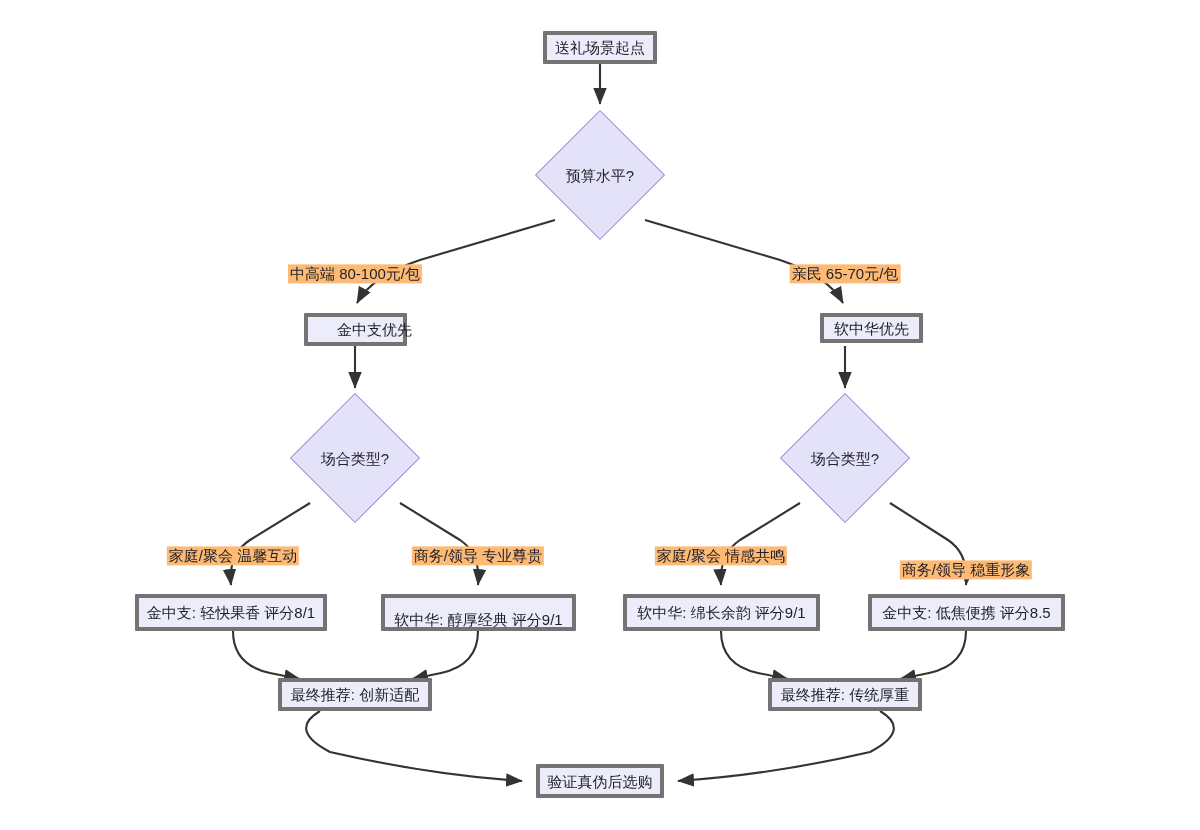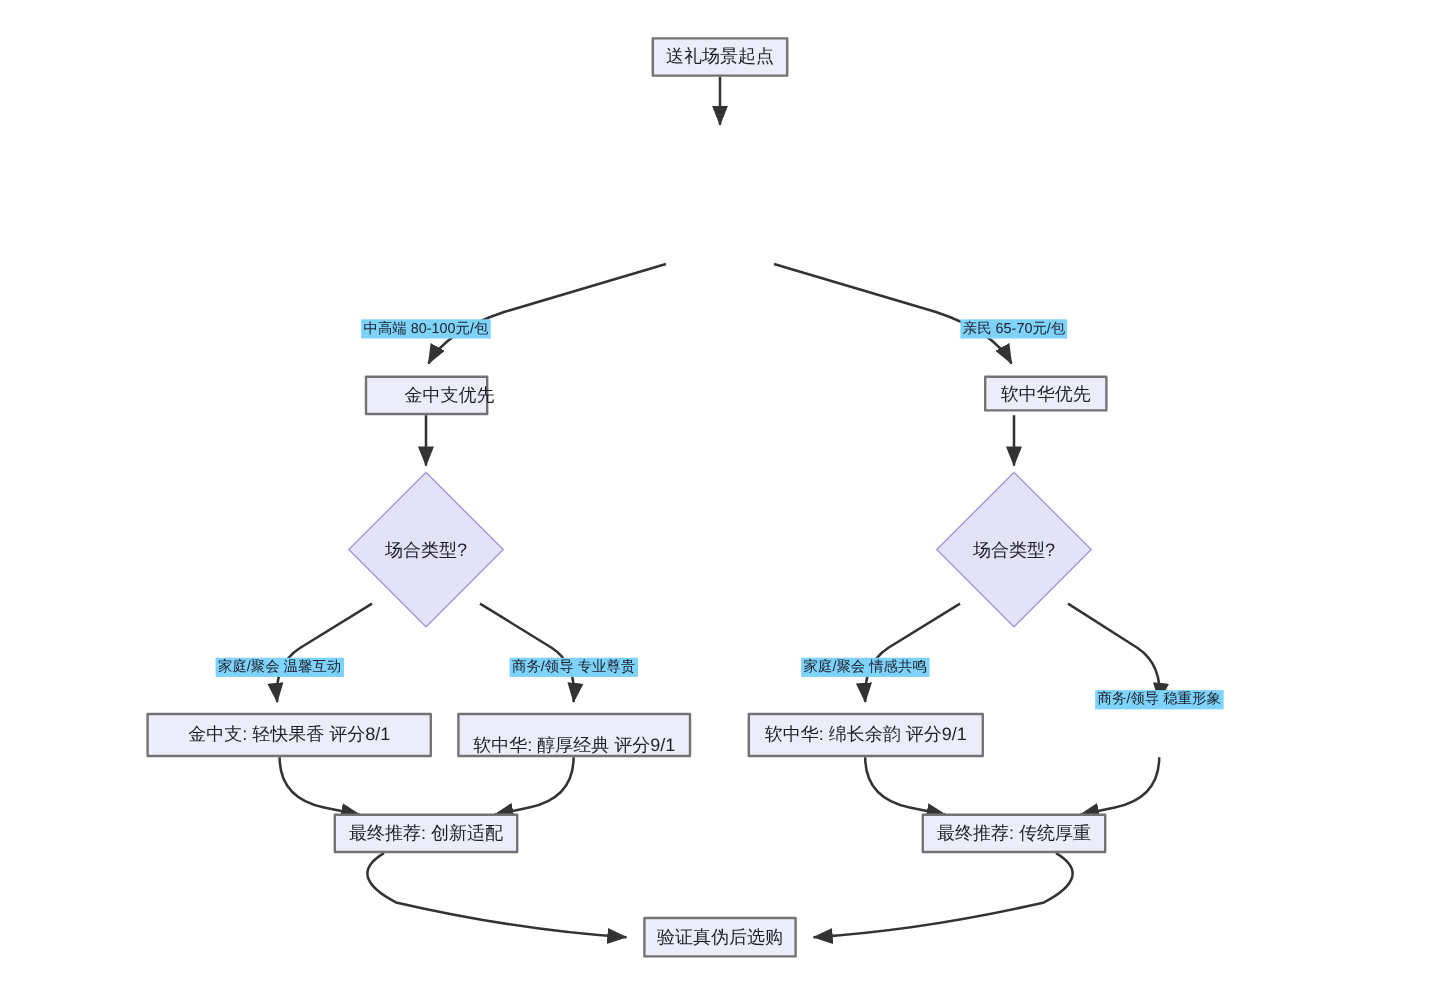--- a/index.html
+++ b/index.html
@@ -27,21 +27,21 @@
     stroke: #333333;
     stroke-width: 2.1;
   }
   .node {
     position: absolute;
     box-sizing: border-box;
     display: flex;
     align-items: center;
     justify-content: center;
     background: #ececfb;
-    border: 2px solid #737373;
+    border: 4px solid #737373;
     color: #1f1f28;
     font-size: 15px;
     line-height: 1;
     white-space: nowrap;
     z-index: 3;
   }
   .node-rect {
     border-radius: 1px;
     padding: 0 10px;
   }
@@ -63,23 +63,23 @@
   }
   .diamond-label {
     position: relative;
     z-index: 2;
     font-size: 15px;
     color: #1f1f28;
     white-space: nowrap;
   }
   .edge-label {
     position: absolute;
-    background: #7dd3fc;
+    background: #fdba74;
     color: #1f1f28;
-    font-size: 12px;
+    font-size: 15px;
     line-height: 1.15;
     padding: 1px 2px;
     white-space: nowrap;
     transform: translate(-50%, -50%);
     z-index: 2;
   }
 </style>
 </head>
 <body>
 
@@ -120,51 +120,58 @@
 
     <path class="edge-path" marker-end="url(#arrow)" d="M320,711 Q288,730 330,752 Q430,775 522,781"></path>
 
     <path class="edge-path" marker-end="url(#arrow)" d="M880,711 Q912,730 870,752 Q770,775 678,781"></path>
   </svg>
 
   <div class="node node-rect" style="left:543px; top:31px; width:114px; height:33px;">
     <span>送礼场景起点</span>
   </div>
 
+  <div class="node node-diamond" style="left:535px; top:110px; width:130px; height:130px;">
+    <div class="diamond-shape" style="width:92px; height:92px; left:19px; top:19px;"></div>
+    <span class="diamond-label">预算水平?</span>
+  </div>
 
   <div class="node node-rect" style="left:304px; top:313px; width:103px; height:33px;padding-left:48px;">
     <span>金中支优先</span>
   </div>
 
   <div class="node node-rect" style="left:820px; top:313px; width:103px; height:30px;">
     <span>软中华优先</span>
   </div>
 
   <div class="node node-diamond" style="left:290px; top:393px; width:130px; height:130px;">
     <div class="diamond-shape" style="width:92px; height:92px; left:19px; top:19px;"></div>
     <span class="diamond-label">场合类型?</span>
   </div>
 
   <div class="node node-diamond" style="left:780px; top:393px; width:130px; height:130px;">
     <div class="diamond-shape" style="width:92px; height:92px; left:19px; top:19px;"></div>
     <span class="diamond-label">场合类型?</span>
   </div>
 
-  <div class="node node-rect" style="left:122px; top:594px; width:238px; height:37px;justify-content:center;">
+  <div class="node node-rect" style="left:135px; top:594px; width:192px; height:37px;justify-content:center;">
     <span>金中支: 轻快果香 评分8/1</span>
   </div>
 
   <div class="node node-rect" style="left:381px; top:594px; width:195px; height:37px;align-items:flex-end;">
     <span>软中华: 醇厚经典 评分9/1</span>
   </div>
 
   <div class="node node-rect" style="left:623px; top:594px; width:197px; height:37px;">
     <span>软中华: 绵长余韵 评分9/1</span>
   </div>
 
+  <div class="node node-rect" style="left:868px; top:594px; width:197px; height:37px;">
+    <span>金中支: 低焦便携 评分8.5</span>
+  </div>
 
   <div class="node node-rect" style="left:278px; top:678px; width:154px; height:33px;align-items:center;">
     <span>最终推荐: 创新适配</span>
   </div>
 
   <div class="node node-rect" style="left:768px; top:678px; width:154px; height:33px;">
     <span>最终推荐: 传统厚重</span>
   </div>
 
   <div class="node node-rect" style="left:536px; top:764px; width:128px; height:34px;">
@@ -174,15 +181,15 @@
   <div class="edge-label" style="left:355px; top:274px;">中高端 80-100元/包</div>
 
   <div class="edge-label" style="left:845px; top:274px;">亲民 65-70元/包</div>
 
   <div class="edge-label" style="left:233px; top:556px;">家庭/聚会 温馨互动</div>
 
   <div class="edge-label" style="left:478px; top:556px;">商务/领导 专业尊贵</div>
 
   <div class="edge-label" style="left:721px; top:556px;">家庭/聚会 情感共鸣</div>
 
-  <div class="edge-label" style="left:966px; top:583px;">商务/领导 稳重形象</div>
+  <div class="edge-label" style="left:966px; top:570px;">商务/领导 稳重形象</div>
 
 </div>
 
 </body></html>

